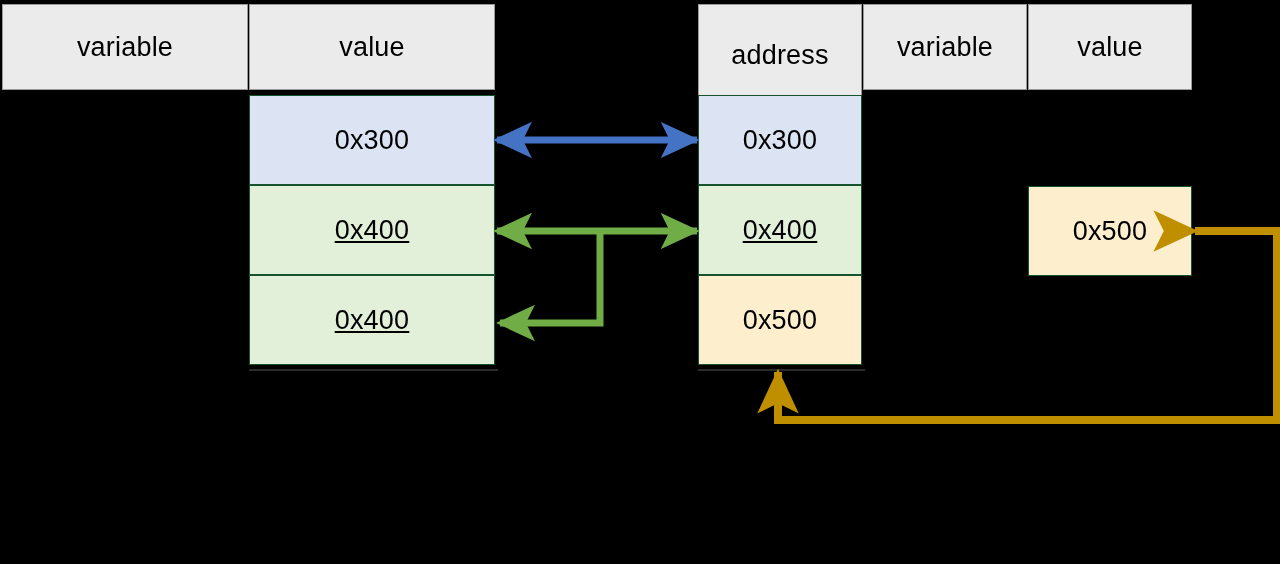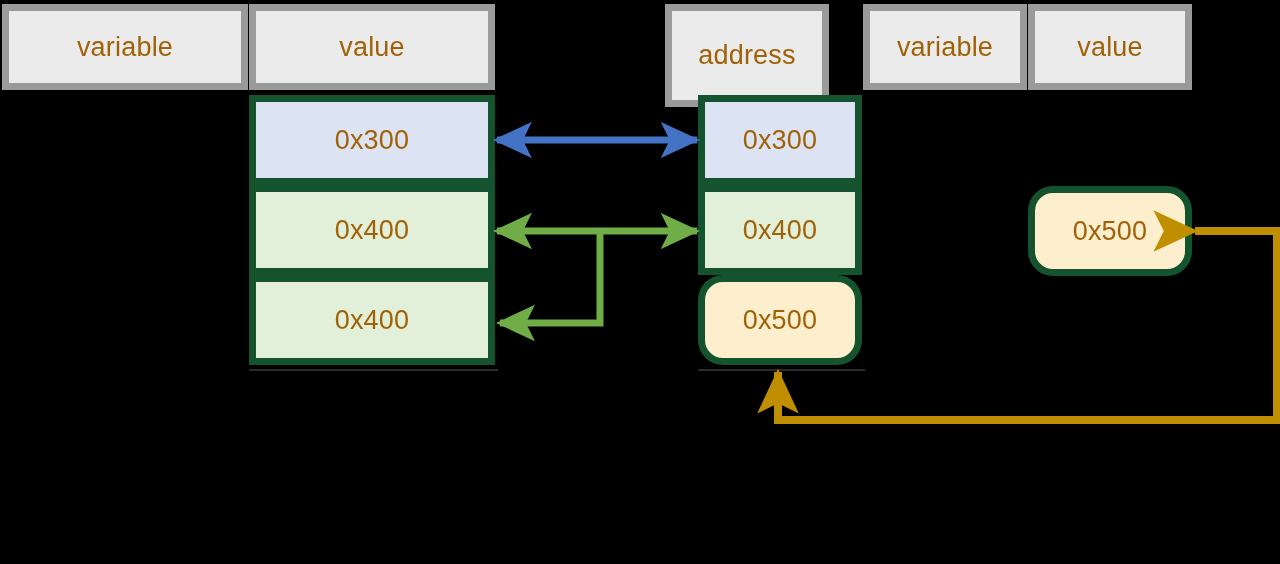--- a/index.html
+++ b/index.html
@@ -14,36 +14,36 @@
     position: relative;
     width: 1280px;
     height: 564px;
     background: #000000;
     overflow: hidden;
   }
 
   .cell {
     position: absolute;
     box-sizing: border-box;
-    border: 7px solid #14532d;
+    border: 1px solid #14532d;
     display: flex;
     align-items: center;
     justify-content: center;
     font-size: 27px;
-    color: #a16207;
+    color: #000000;
     letter-spacing: 0.2px;
     line-height: 1;
   }
   .cell.header {
     background: #ebebeb;
     border-color: #9a9a9a;
   }
   .cell.blue   { background: #dce3f3; text-align: right; }
-  .cell.green  { background: #e2efd9; }
-  .cell.cream  { background: #fdeecd; border-radius: 25px; }
+  .cell.green  { background: #e2efd9; text-decoration: underline; }
+  .cell.cream  { background: #fdeecd; }
   .cell.plain  { background: #ffffff; }
 
   .shadowline {
     position: absolute;
     background: #2b2b2b;
   }
 
   #svg-arrows {
     position: absolute;
     left: 0;
@@ -70,21 +70,21 @@
     <div class="cell green" style="left:249px; top:185px; width:246px; height:90px;">0x400</div>
 
     <div class="cell plain" style="left:2px; top:275px; width:246px; height:90px; background:transparent; border-color:transparent;"></div>
     <div class="cell green" style="left:249px; top:275px; width:246px; height:90px;">0x400</div>
 
     <div class="shadowline" style="left:249px; top:369px; width:249px; height:2px;"></div>
   </div>
 
   <div>
 
-    <div class="cell header" style="left:665px; top:4px; width:164px; height:103px;">address</div>
+    <div class="cell header" style="left:698px; top:4px; width:164px; height:103px;">address</div>
     <div class="cell header" style="left:863px; top:4px; width:164px; height:86px;">variable</div>
     <div class="cell header" style="left:1028px; top:4px; width:164px; height:86px;">value</div>
 
     <div class="cell blue" style="left:698px; top:95px; width:164px; height:90px;">0x300</div>
     <div class="cell green" style="left:698px; top:185px; width:164px; height:90px;">0x400</div>
     <div class="cell cream" style="left:698px; top:275px; width:164px; height:90px;">0x500</div>
 
     <div class="shadowline" style="left:698px; top:369px; width:167px; height:2px;"></div>
   </div>
 

